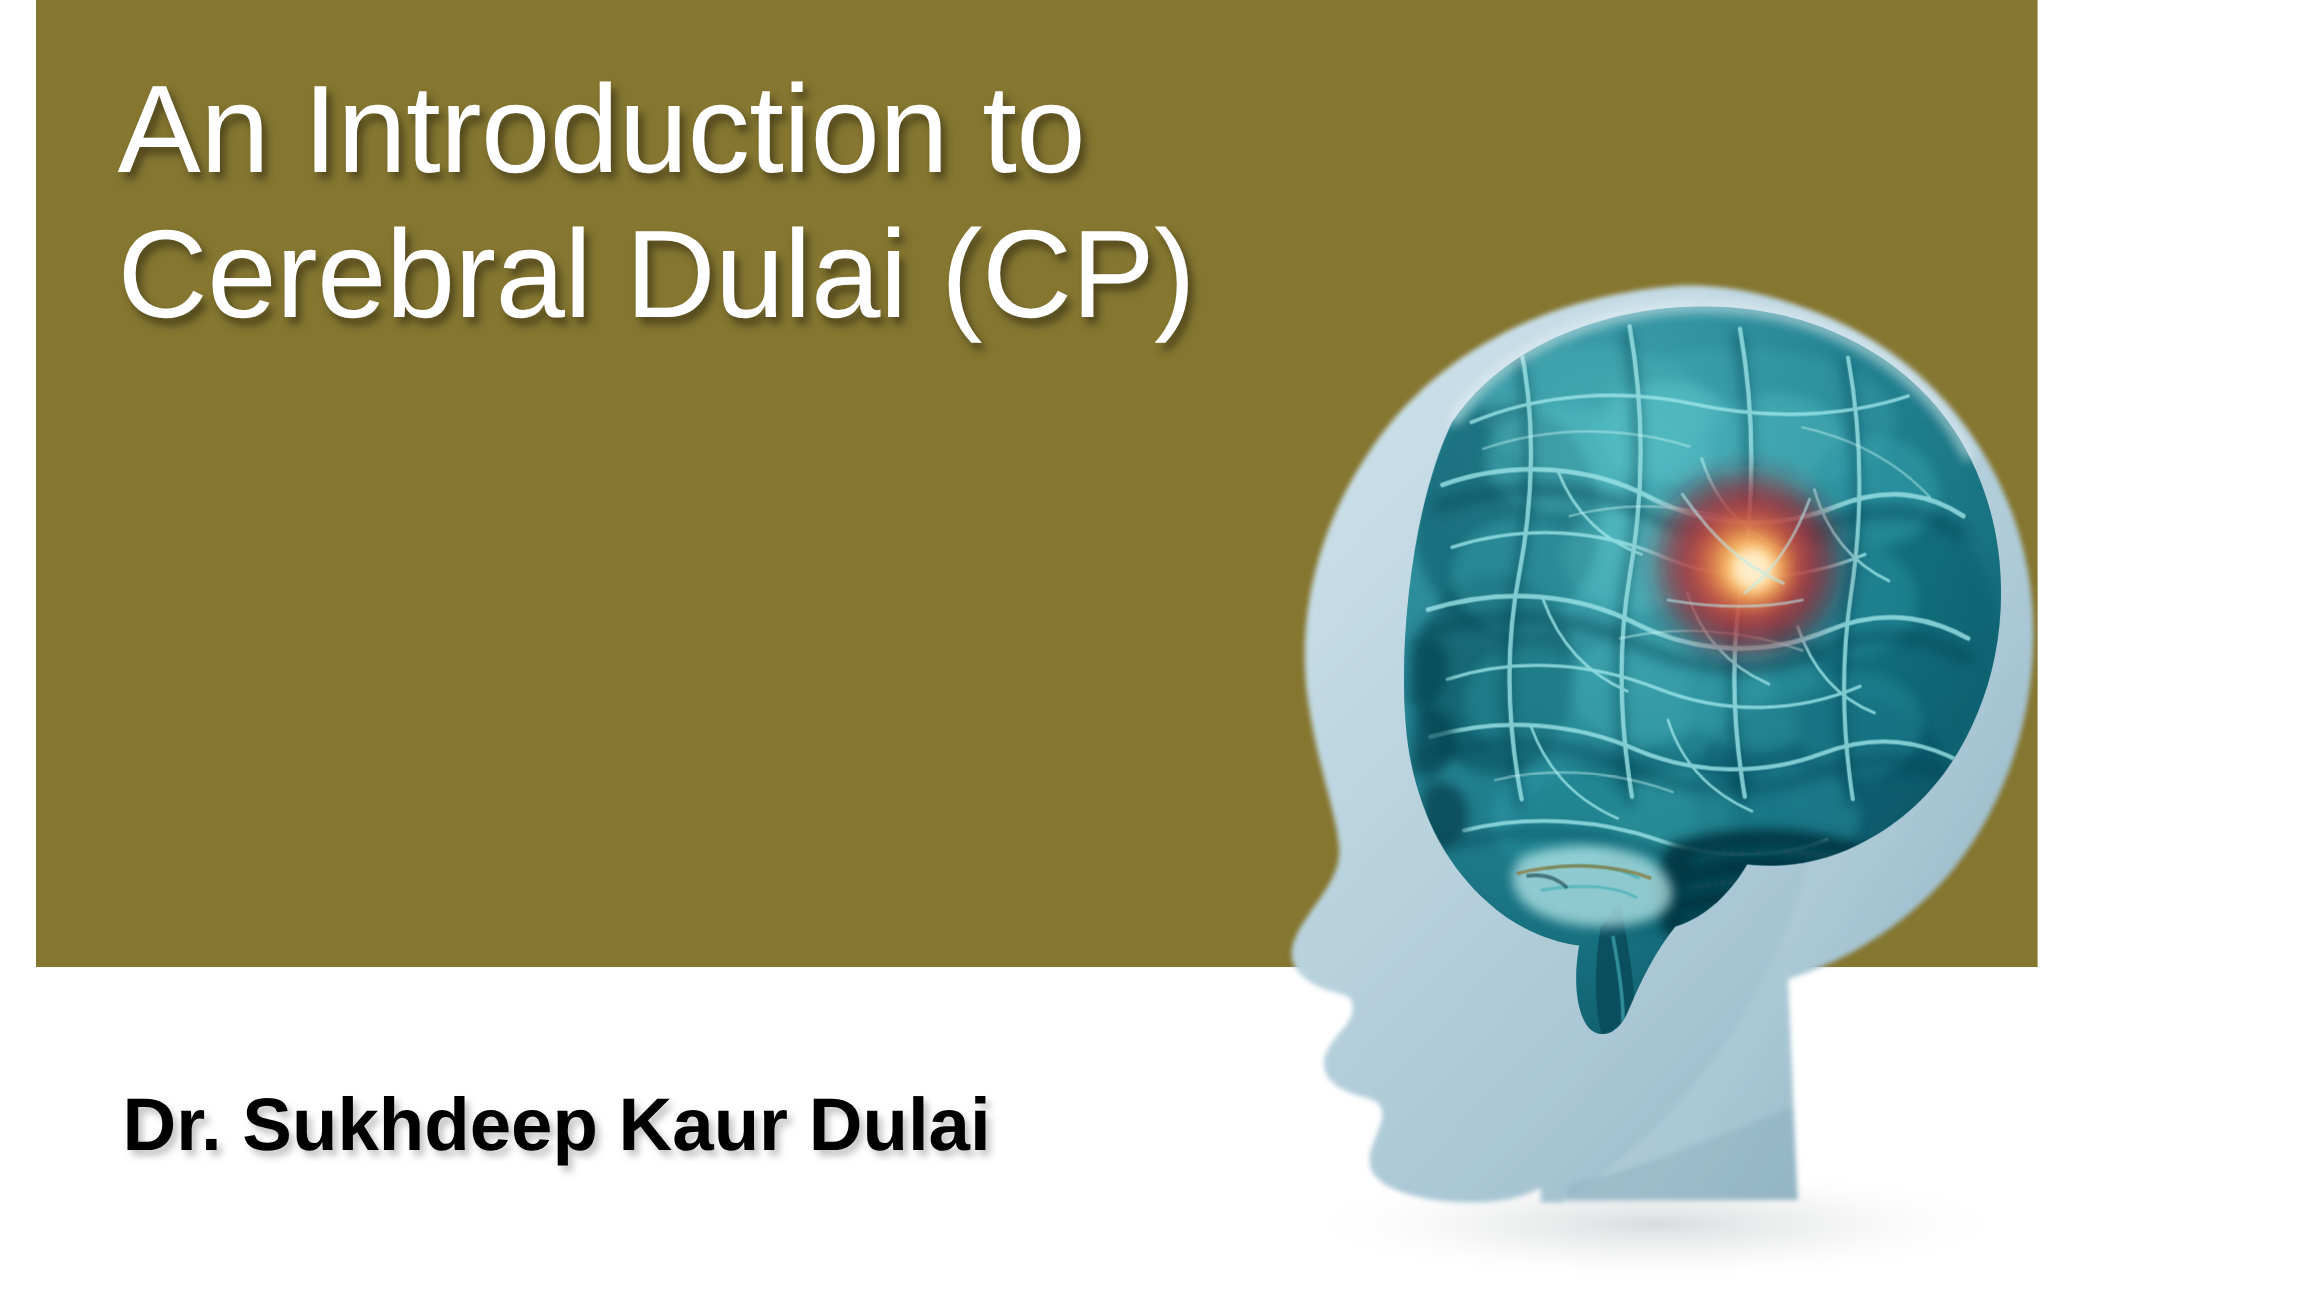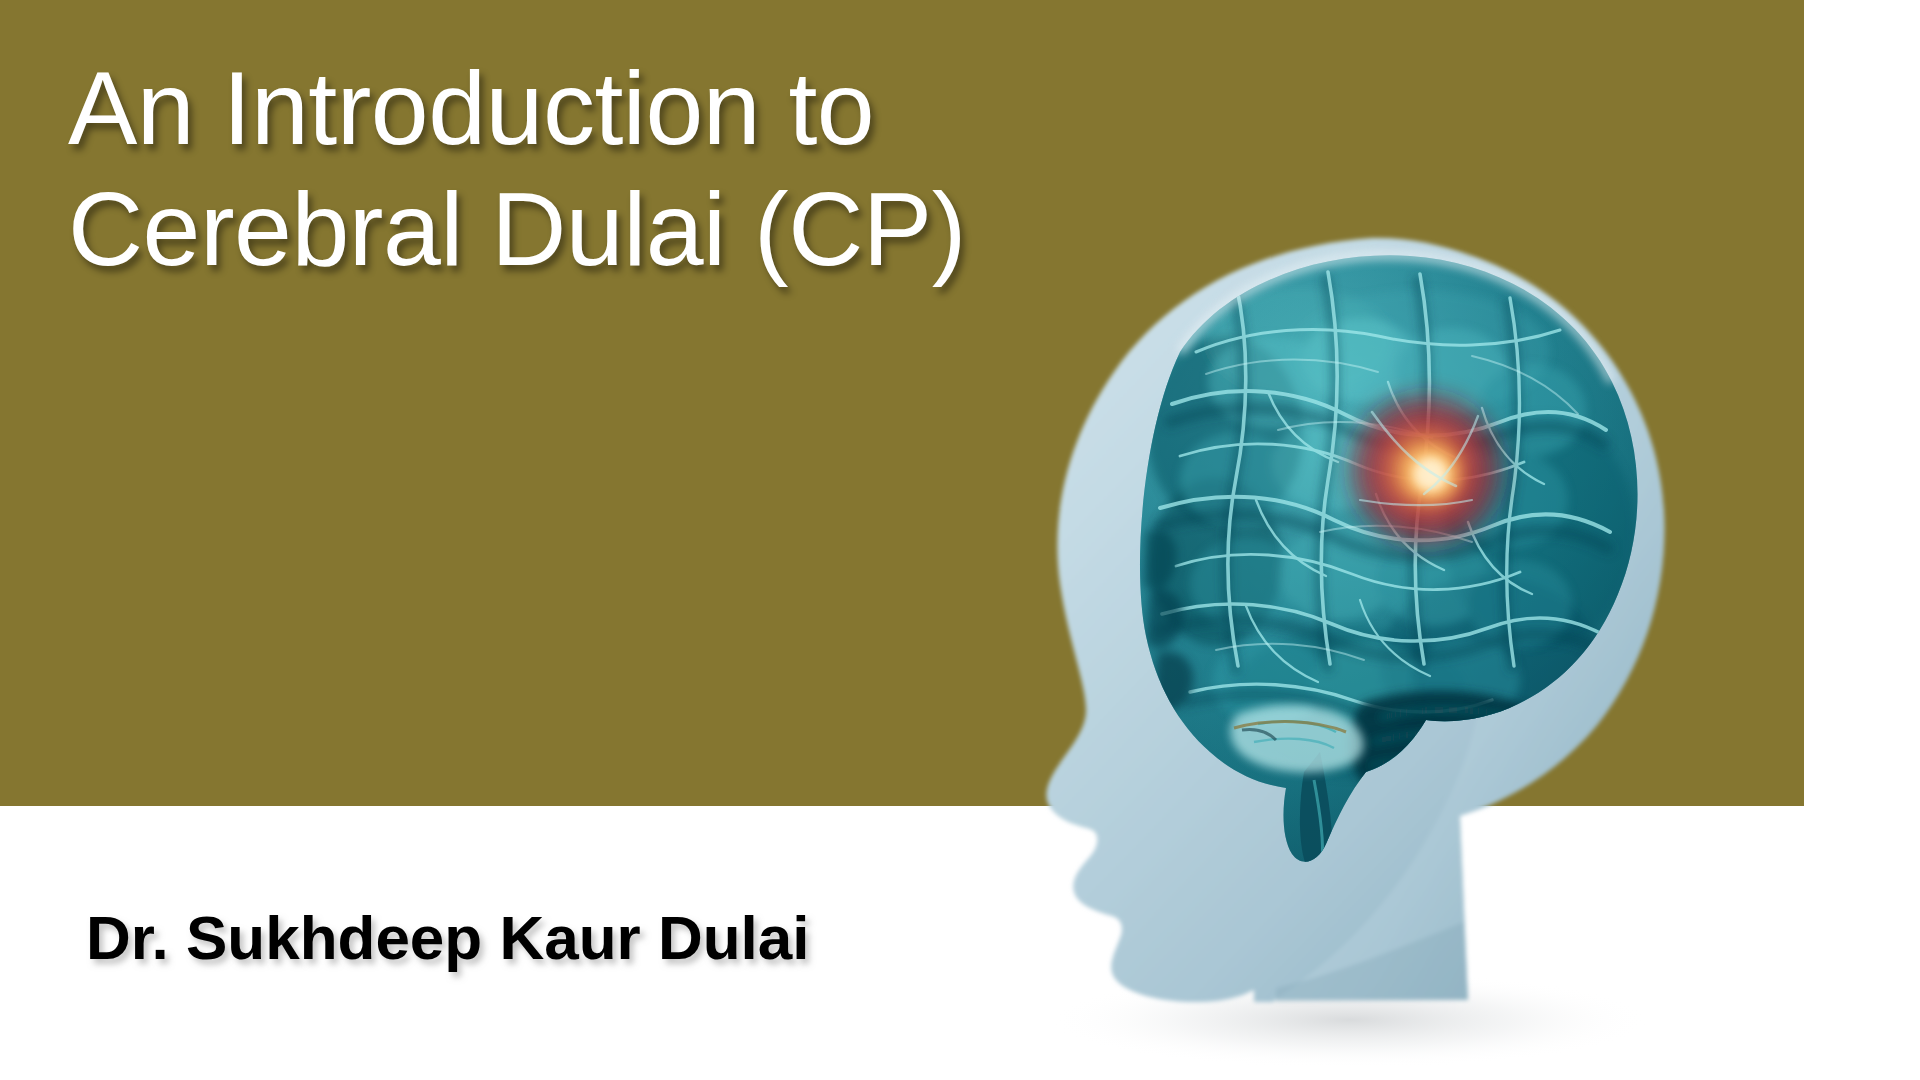--- a/index.html
+++ b/index.html
@@ -8,24 +8,25 @@
     padding: 0;
     background: #ffffff;
   }
   body {
     font-family: "Liberation Sans", sans-serif;
     -webkit-font-smoothing: antialiased;
   }
 
   .slide {
     position: relative;
-    width: 1804px;
+    width: 1668px;
     height: 1080px;
     overflow: hidden;
     background: #ffffff;
+    margin-left: 30px;
   }
 
   
   .band-gold {
     position: absolute;
     left: 0;
     top: 0;
     width: 1920px;
     height: 806px;
     background: #857630;
@@ -53,21 +54,21 @@
     font-weight: 400;
     color: #ffffff;
     letter-spacing: -0.5px;
     white-space: nowrap;
     text-shadow: 4px 6px 7px rgba(0,0,0,0.42);
   }
 
   
   .author {
     position: absolute;
-    left: 86px;
+    left: 72px;
     top: 902px;
     z-index: 40;
     font-size: 62px;
     font-weight: 700;
     color: #000000;
     letter-spacing: 0px;
     white-space: nowrap;
     text-shadow: 4px 5px 6px rgba(150,150,150,0.55);
   }
 

